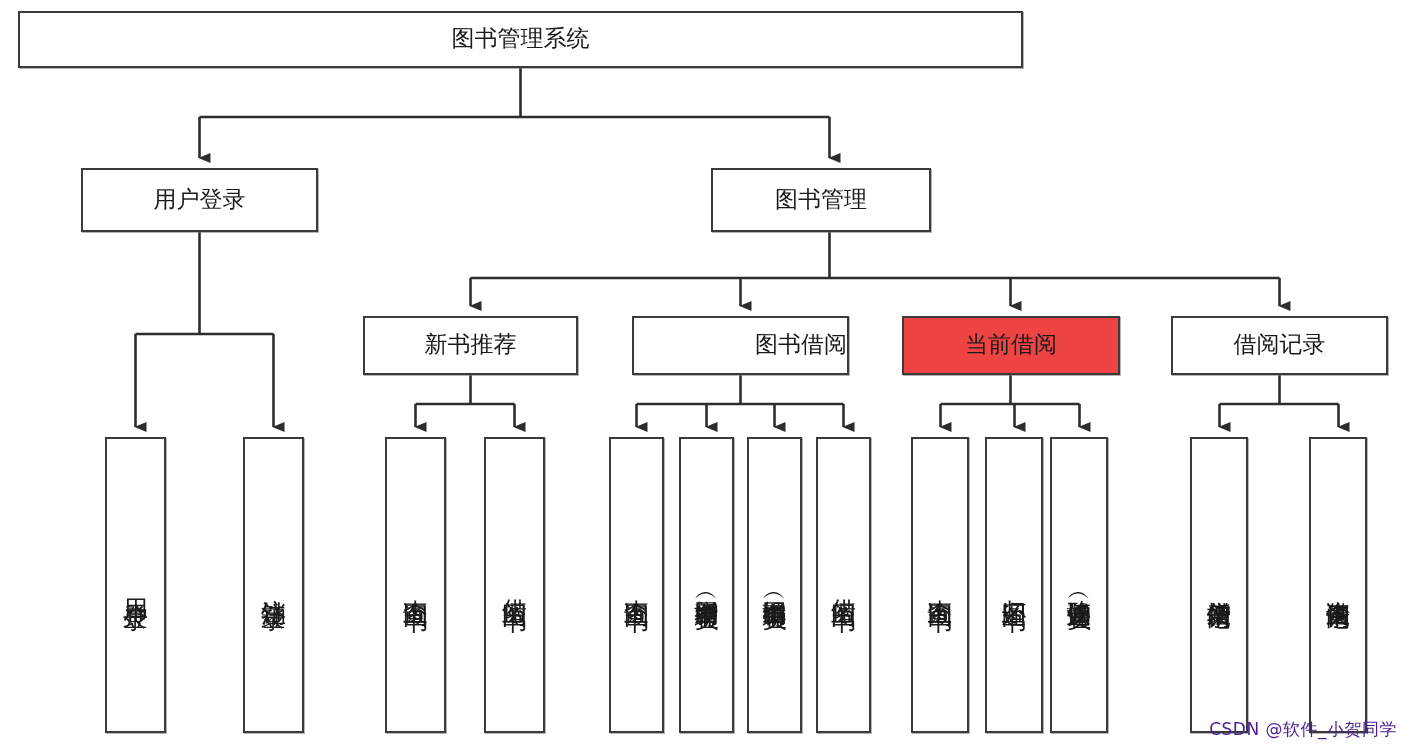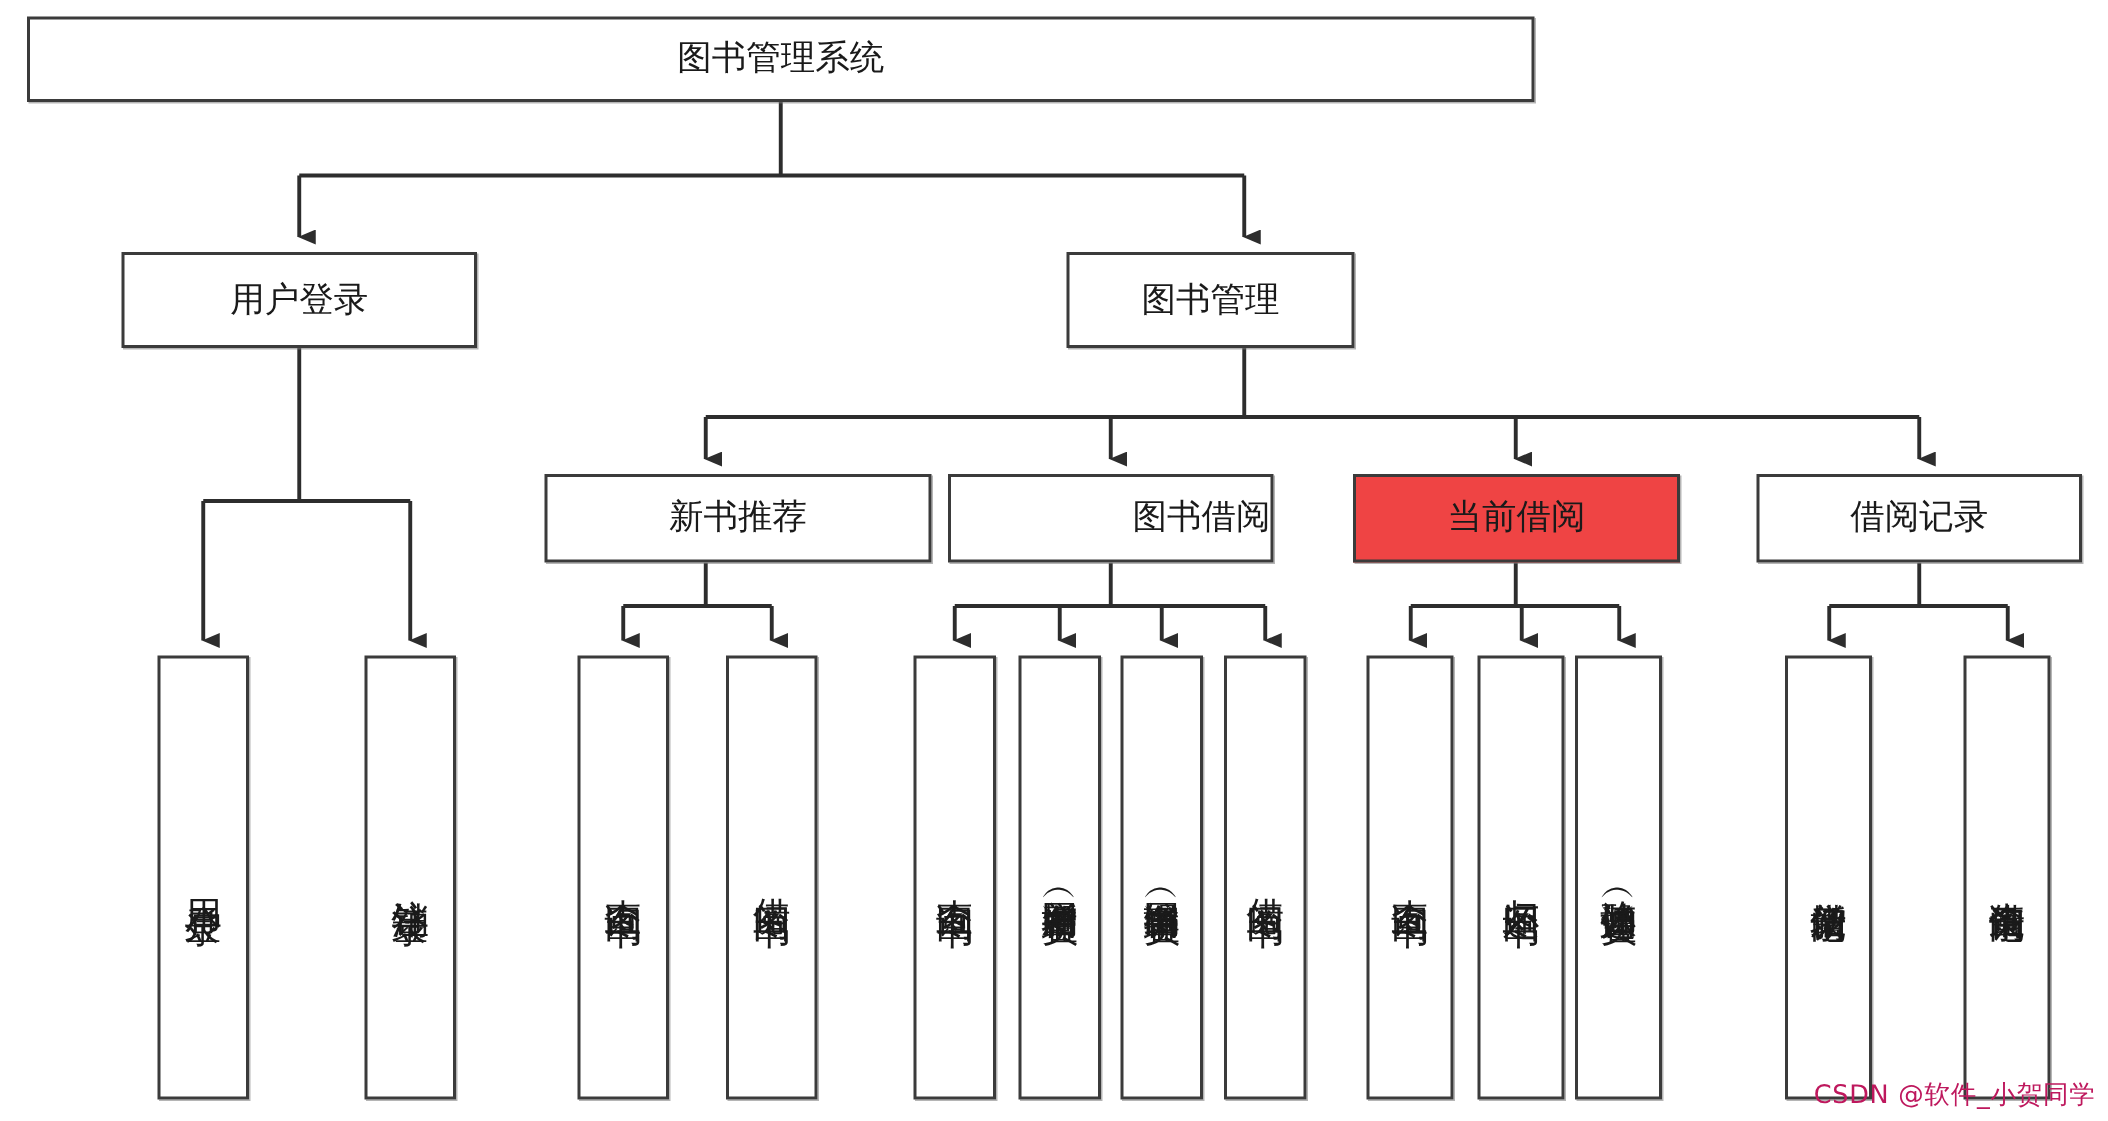--- a/index.html
+++ b/index.html
@@ -132,25 +132,25 @@
     </g>
   </svg>
 
   <div class="node horiz" id="node-root" style="left: 18px; top: 11px; width: 1005px; height: 57px; border-color: rgb(59, 59, 59); background: rgb(255, 255, 255); color: rgb(26, 26, 26);">
     <span class="label">图书管理系统</span>
   </div>
 
   <div class="node horiz" id="node-l2-0" style="left: 81px; top: 168px; width: 237px; height: 64px; border-color: rgb(59, 59, 59); background: rgb(255, 255, 255); color: rgb(26, 26, 26);">
     <span class="label">用户登录</span>
   </div>
-  <div class="node horiz" id="node-l2-1" style="left: 711px; top: 168px; width: 192px; height: 64px; border-color: rgb(59, 59, 59); background: rgb(255, 255, 255); color: rgb(26, 26, 26);">
+  <div class="node horiz" id="node-l2-1" style="left: 711px; top: 168px; width: 220px; height: 64px; border-color: rgb(59, 59, 59); background: rgb(255, 255, 255); color: rgb(26, 26, 26);">
     <span class="label">图书管理</span>
   </div>
 
-  <div class="node horiz" id="node-l3-0" style="left: 363px; top: 316px; width: 258px; height: 59px; border-color: rgb(59, 59, 59); background: rgb(255, 255, 255); color: rgb(26, 26, 26);">
+  <div class="node horiz" id="node-l3-0" style="left: 363px; top: 316px; width: 215px; height: 59px; border-color: rgb(59, 59, 59); background: rgb(255, 255, 255); color: rgb(26, 26, 26);">
     <span class="label">新书推荐</span>
   </div>
   <div class="node horiz" id="node-l3-1" style="left: 632px; top: 316px; width: 217px; height: 59px; border-color: rgb(59, 59, 59); background: rgb(255, 255, 255); color: rgb(26, 26, 26); justify-content: flex-end;">
     <span class="label">图书借阅</span>
   </div>
   <div class="node horiz" id="node-l3-2" style="left: 902px; top: 316px; width: 218px; height: 59px; border-color: rgb(59, 59, 59); background: #ef4444; color: rgb(26, 26, 26);">
     <span class="label">当前借阅</span>
   </div>
   <div class="node horiz" id="node-l3-3" style="left: 1171px; top: 316px; width: 217px; height: 59px; border-color: rgb(59, 59, 59); background: rgb(255, 255, 255); color: rgb(26, 26, 26);">
     <span class="label">借阅记录</span>
@@ -189,15 +189,15 @@
   <div class="node vert tight" id="node-leaf-10" style="left: 1050px; top: 437px; width: 58px; height: 296px; border-color: rgb(59, 59, 59); background: rgb(255, 255, 255); color: rgb(26, 26, 26);">
     <span class="label">确认归还（管理员）</span>
   </div>
   <div class="node vert tight" id="node-leaf-11" style="left: 1190px; top: 437px; width: 58px; height: 296px; border-color: rgb(59, 59, 59); background: rgb(255, 255, 255); color: rgb(26, 26, 26);">
     <span class="label">新增借阅记录</span>
   </div>
   <div class="node vert tight" id="node-leaf-12" style="left: 1309px; top: 437px; width: 58px; height: 296px; border-color: rgb(59, 59, 59); background: rgb(255, 255, 255); color: rgb(26, 26, 26);">
     <span class="label">查询借阅记录</span>
   </div>
 
-  <div id="watermark" style="color: #be185d; margin-top: 30px;">CSDN @软件_小贺同学</div>
+  <div id="watermark" style="color: #4c1d95; margin-top: 30px;">CSDN @软件_小贺同学</div>
 
 </div>
 
 </body></html>

